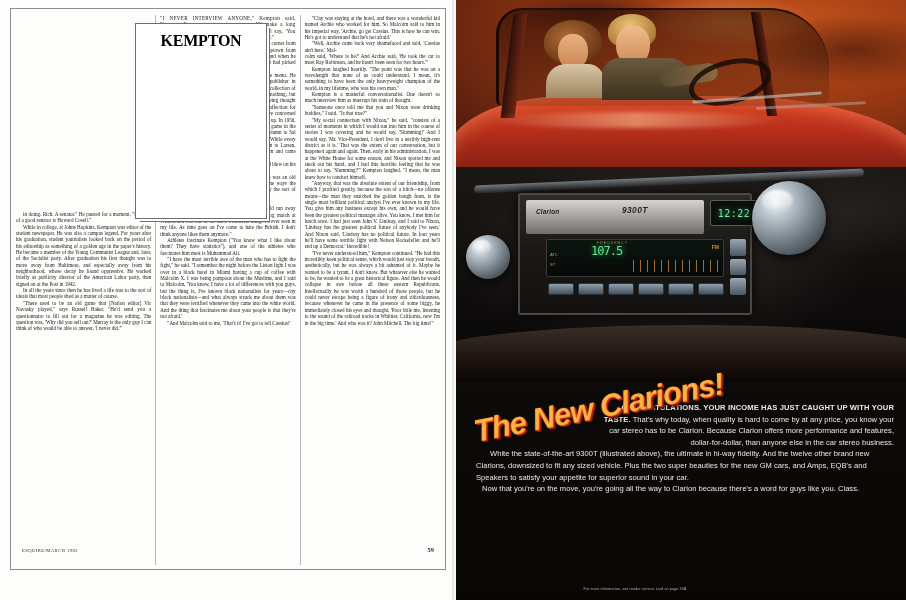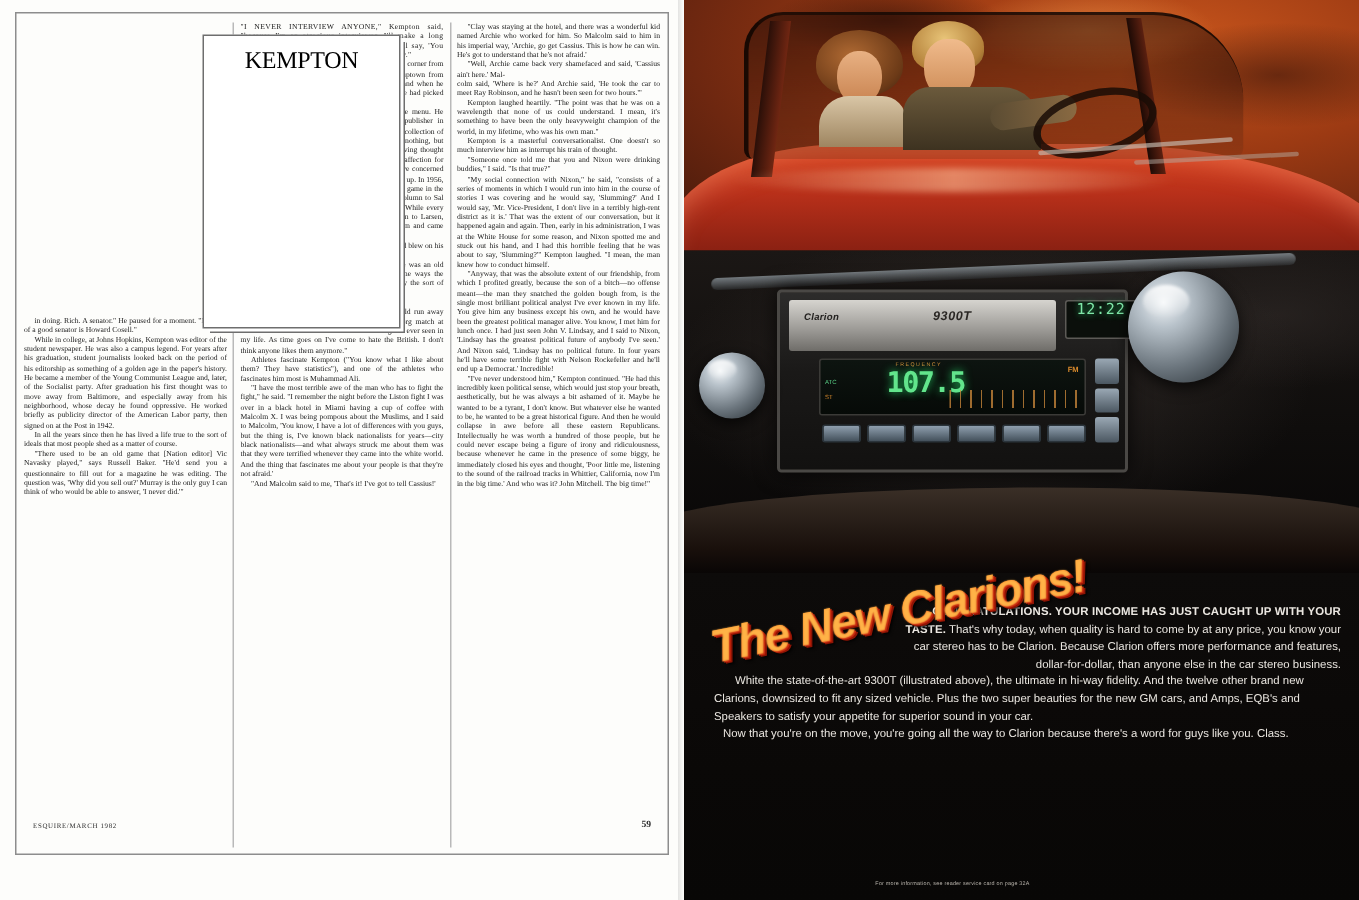--- a/index.html
+++ b/index.html
@@ -36,20 +36,21 @@
   .spacer-quote{
     width:100%;height:196px;
   }
   
   .pullquote{
     position:absolute;left:124px;top:14px;width:132px;height:196px;
     background:#fff;border:1px solid #6e6e6e;
     box-sizing:border-box;padding:8px 18px;
     z-index:5;
     box-shadow:3px 3px 0 -1px #fff, 4px 4px 0 -1px #6e6e6e;
+    font-weight:bold;
   }
   .pullquote .pq-text{
     font-family:"Liberation Serif", serif;
     text-align:center;color:#000;
     font-size:12.1px;line-height:13.6px;
   }
   .pullquote .pq-lead{
     display:block;font-size:16px;line-height:17px;letter-spacing:-0.2px;
     margin-bottom:1px;
   }
@@ -194,34 +195,34 @@
     letter-spacing:.2px;
   }
   .model-no{
     position:absolute;left:96px;top:5px;font-size:8.4px;color:#2a2724;
     font-family:"Liberation Sans", sans-serif;font-style:italic;font-weight:bold;
     letter-spacing:.4px;
   }
   .clock-win{
     position:absolute;left:190px;top:5px;width:46px;height:24px;
     background:#0b0f0b;border:1px solid #5d5b57;border-radius:2px;
-    display:flex;justify-content:center;
+    display:flex;align-items:center;justify-content:center;
   }
   .clock-digits{
     font-family:"DejaVu Sans Mono", monospace;font-size:10px;
     color:#7fe6a8;letter-spacing:.5px;text-shadow:0 0 4px #2ad36f;
   }
   .display{
     position:absolute;left:26px;top:44px;width:176px;height:36px;
     background:linear-gradient(to bottom,#0d1410,#060a07);
     border:1px solid #3b3a37;border-radius:2px;overflow:hidden;
   }
   .freq{
     position:absolute;left:44px;top:4px;
-    font-family:"DejaVu Sans Mono", monospace;font-size:19px;font-weight:bold;
+    font-family:"DejaVu Sans Mono", monospace;font-size:12px;font-weight:normal;
     color:#62e58c;text-shadow:0 0 6px #21c25e;letter-spacing:-1px;
   }
   .dial-label{
     position:absolute;left:50px;top:1px;font-size:3.5px;color:#cf8d3a;
     font-family:"Liberation Sans", sans-serif;letter-spacing:1px;
   }
   .band-fm{
     position:absolute;right:4px;top:4px;font-size:5px;color:#d88a2c;
     font-family:"Liberation Sans", sans-serif;font-weight:bold;
   }

